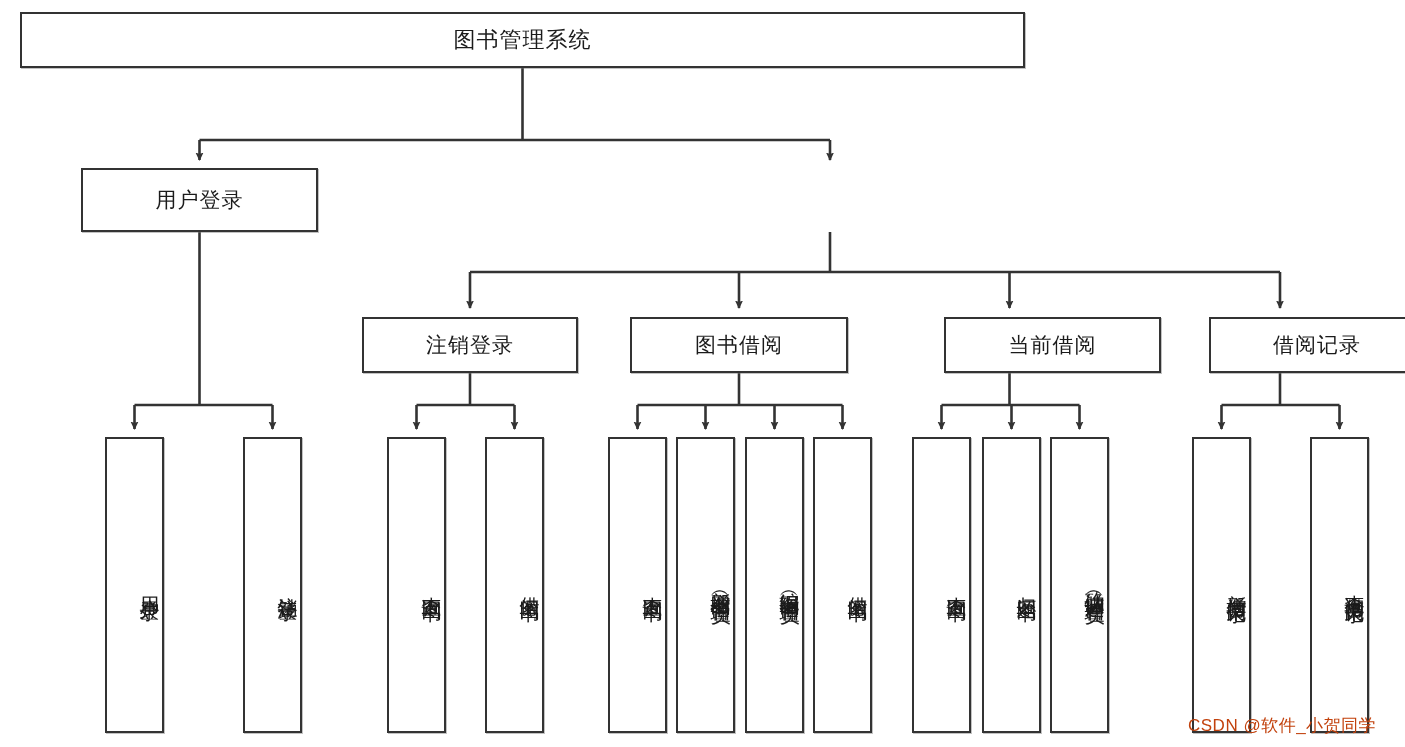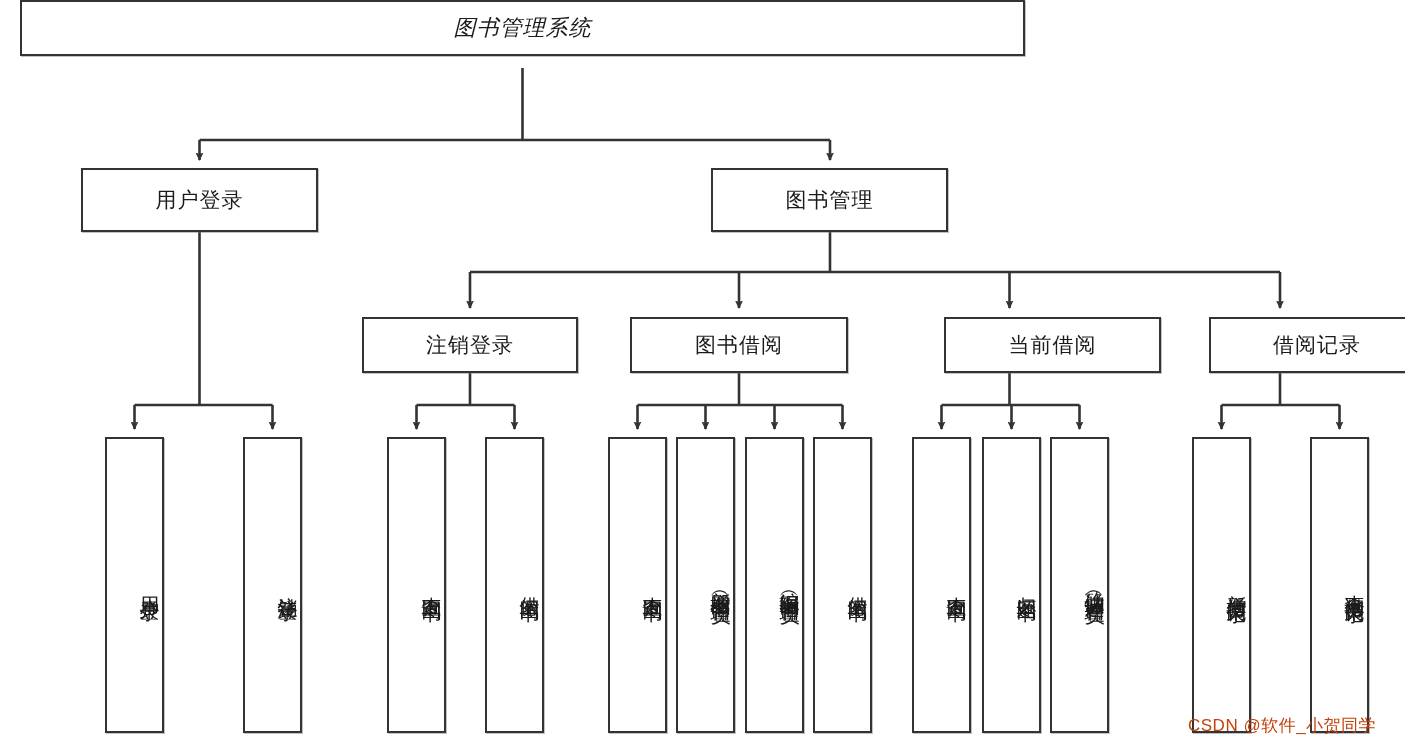--- a/index.html
+++ b/index.html
@@ -118,24 +118,23 @@
       <path d="M1011.5,405 L1011.5,429" marker-end="url(#arrowhead)"></path>
       <path d="M1079.5,405 L1079.5,429" marker-end="url(#arrowhead)"></path>
 
       <path d="M1280,373 L1280,405"></path>
       <path d="M1221.5,405 L1339.5,405"></path>
       <path d="M1221.5,405 L1221.5,429" marker-end="url(#arrowhead)"></path>
       <path d="M1339.5,405 L1339.5,429" marker-end="url(#arrowhead)"></path>
     </g>
   </svg>
 
-  <div class="node horizontal root" id="node-root" style="left: 20px; top: 0; width: 1005px; height: 56px; font-style: italic;">图书管理系统</div>
+  <div class="node horizontal root" id="node-root" style="left: 20px; top: 12px; width: 1005px; height: 56px;">图书管理系统</div>
 
   <div class="node horizontal" style="left: 81px; top: 168px; width: 237px; height: 64px;">用户登录</div>
-  <div class="node horizontal" style="left: 711px; top: 168px; width: 237px; height: 64px;">图书管理</div>
 
   <div class="node horizontal" style="left: 362px; top: 317px; width: 216px; height: 56px;">注销登录</div>
   <div class="node horizontal" style="left: 630px; top: 317px; width: 218px; height: 56px;">图书借阅</div>
   <div class="node horizontal" style="left: 944px; top: 317px; width: 217px; height: 56px;">当前借阅</div>
   <div class="node horizontal" style="left: 1209px; top: 317px; width: 216px; height: 56px;">借阅记录</div>
 
   <div class="node vertical" style="left: 105px; top: 437px; width: 59px; height: 296px;">用户登录</div>
   <div class="node vertical" style="left: 243px; top: 437px; width: 59px; height: 296px;">注销登录</div>
   <div class="node vertical" style="left: 387px; top: 437px; width: 59px; height: 296px;">查询图书</div>
   <div class="node vertical" style="left: 485px; top: 437px; width: 59px; height: 296px;">借阅图书</div>

